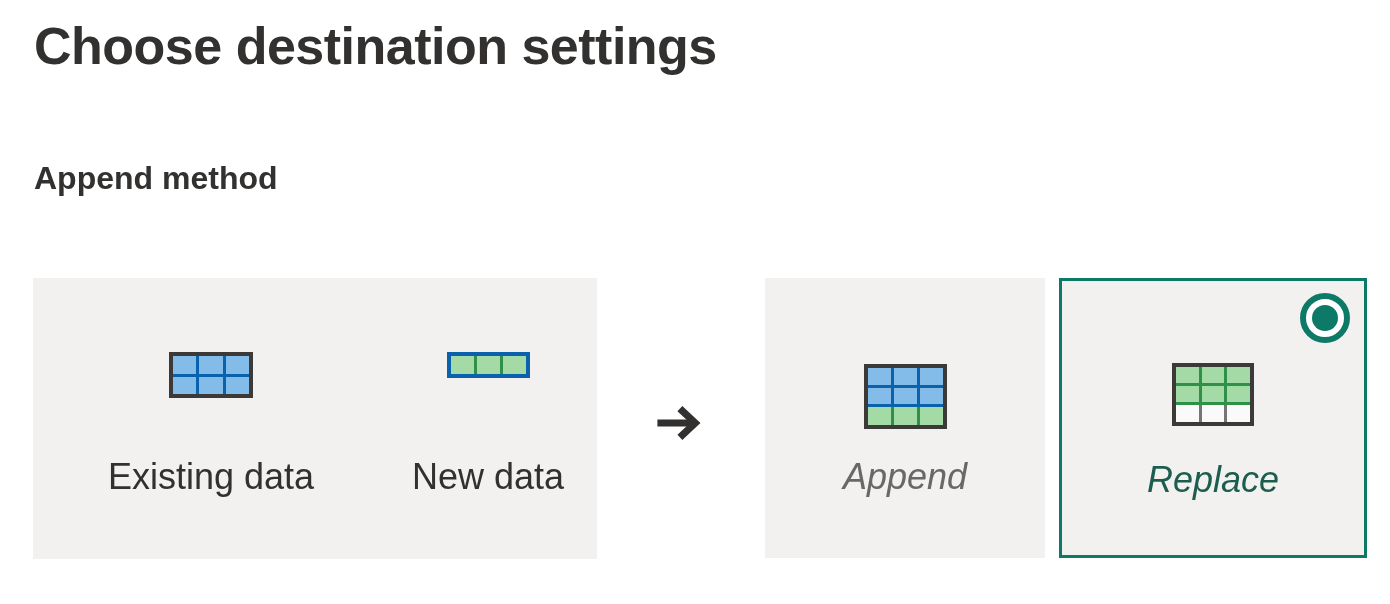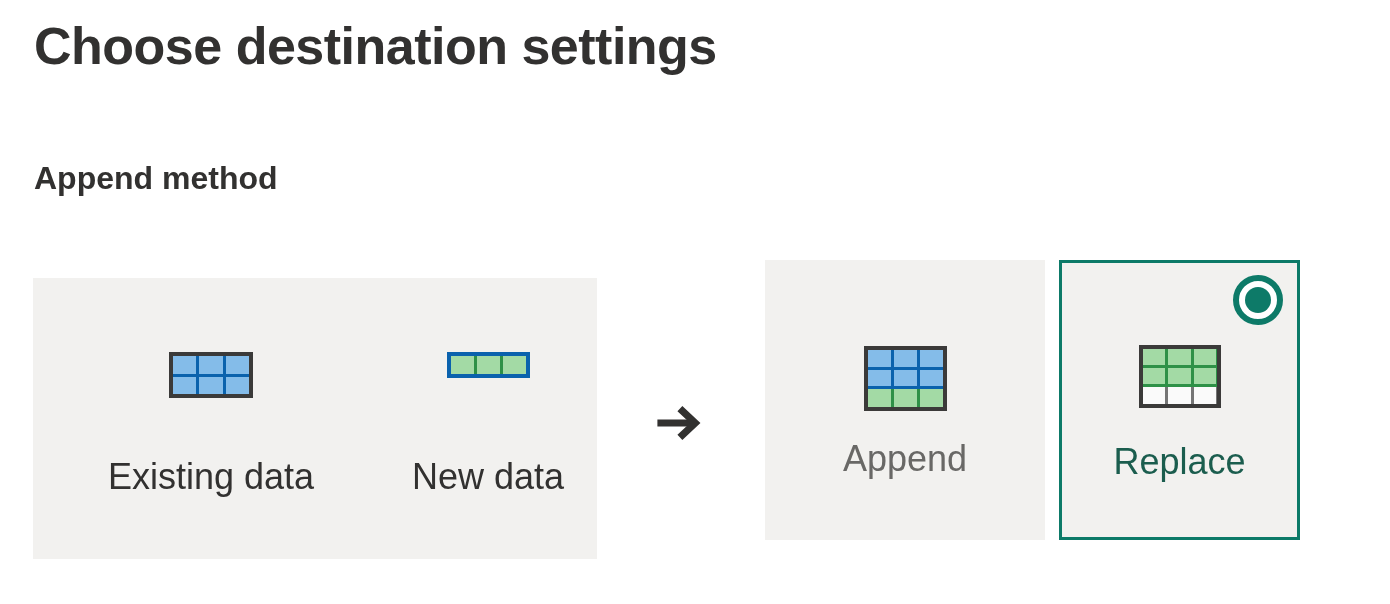--- a/index.html
+++ b/index.html
@@ -55,25 +55,26 @@
   .tbl-append .blue-part{flex:2;display:grid;grid-template-columns:repeat(3,1fr);grid-template-rows:repeat(2,1fr);gap:3px;background:var(--table-blue-line);}
   .tbl-append .green-part{flex:1;display:grid;grid-template-columns:repeat(3,1fr);gap:3px;background:var(--table-green-line);}
   .tbl-replace{width:82px;height:63px;background:var(--table-green-line);}
   .tbl-replace .green-part{flex:2;display:grid;grid-template-columns:repeat(3,1fr);grid-template-rows:repeat(2,1fr);gap:3px;background:var(--table-green-line);}
   .tbl-replace .white-part{flex:1;display:grid;grid-template-columns:repeat(3,1fr);gap:3px;background:var(--table-gray-line);}
   .cell-white{background:var(--table-white-fill);}
   
   .flow-arrow{position:absolute;left:655px;top:405px;width:48px;height:36px;}
   
   .option-card{
-    position:absolute;top:260px;width:280px;height:280px;background:var(--panel-bg);
+    position:absolute;top:278px;width:280px;height:280px;background:var(--panel-bg);
     cursor:pointer;
+    font-style:italic;
   }
   .option-card.append{left:765px;}
-  .option-card.replace{left:1059px;width:241px;border:3px solid var(--accent-teal);}
+  .option-card.replace{left:1059px;width:308px;border:3px solid var(--accent-teal);}
   .option-card .icon-slot{top:86px;}
   .option-card.replace .icon-slot{top:82px;}
   .option-label{
     position:absolute;top:178px;left:0;right:0;text-align:center;
     font-size:36px;font-weight:400;white-space:nowrap;
   }
   .option-card.append .option-label{color:var(--append-text-gray);}
   .option-card.replace .option-label{color:var(--replace-text-teal);}
   .radio-selected{
     position:absolute;top:12px;right:14px;width:50px;height:50px;border-radius:50%;

